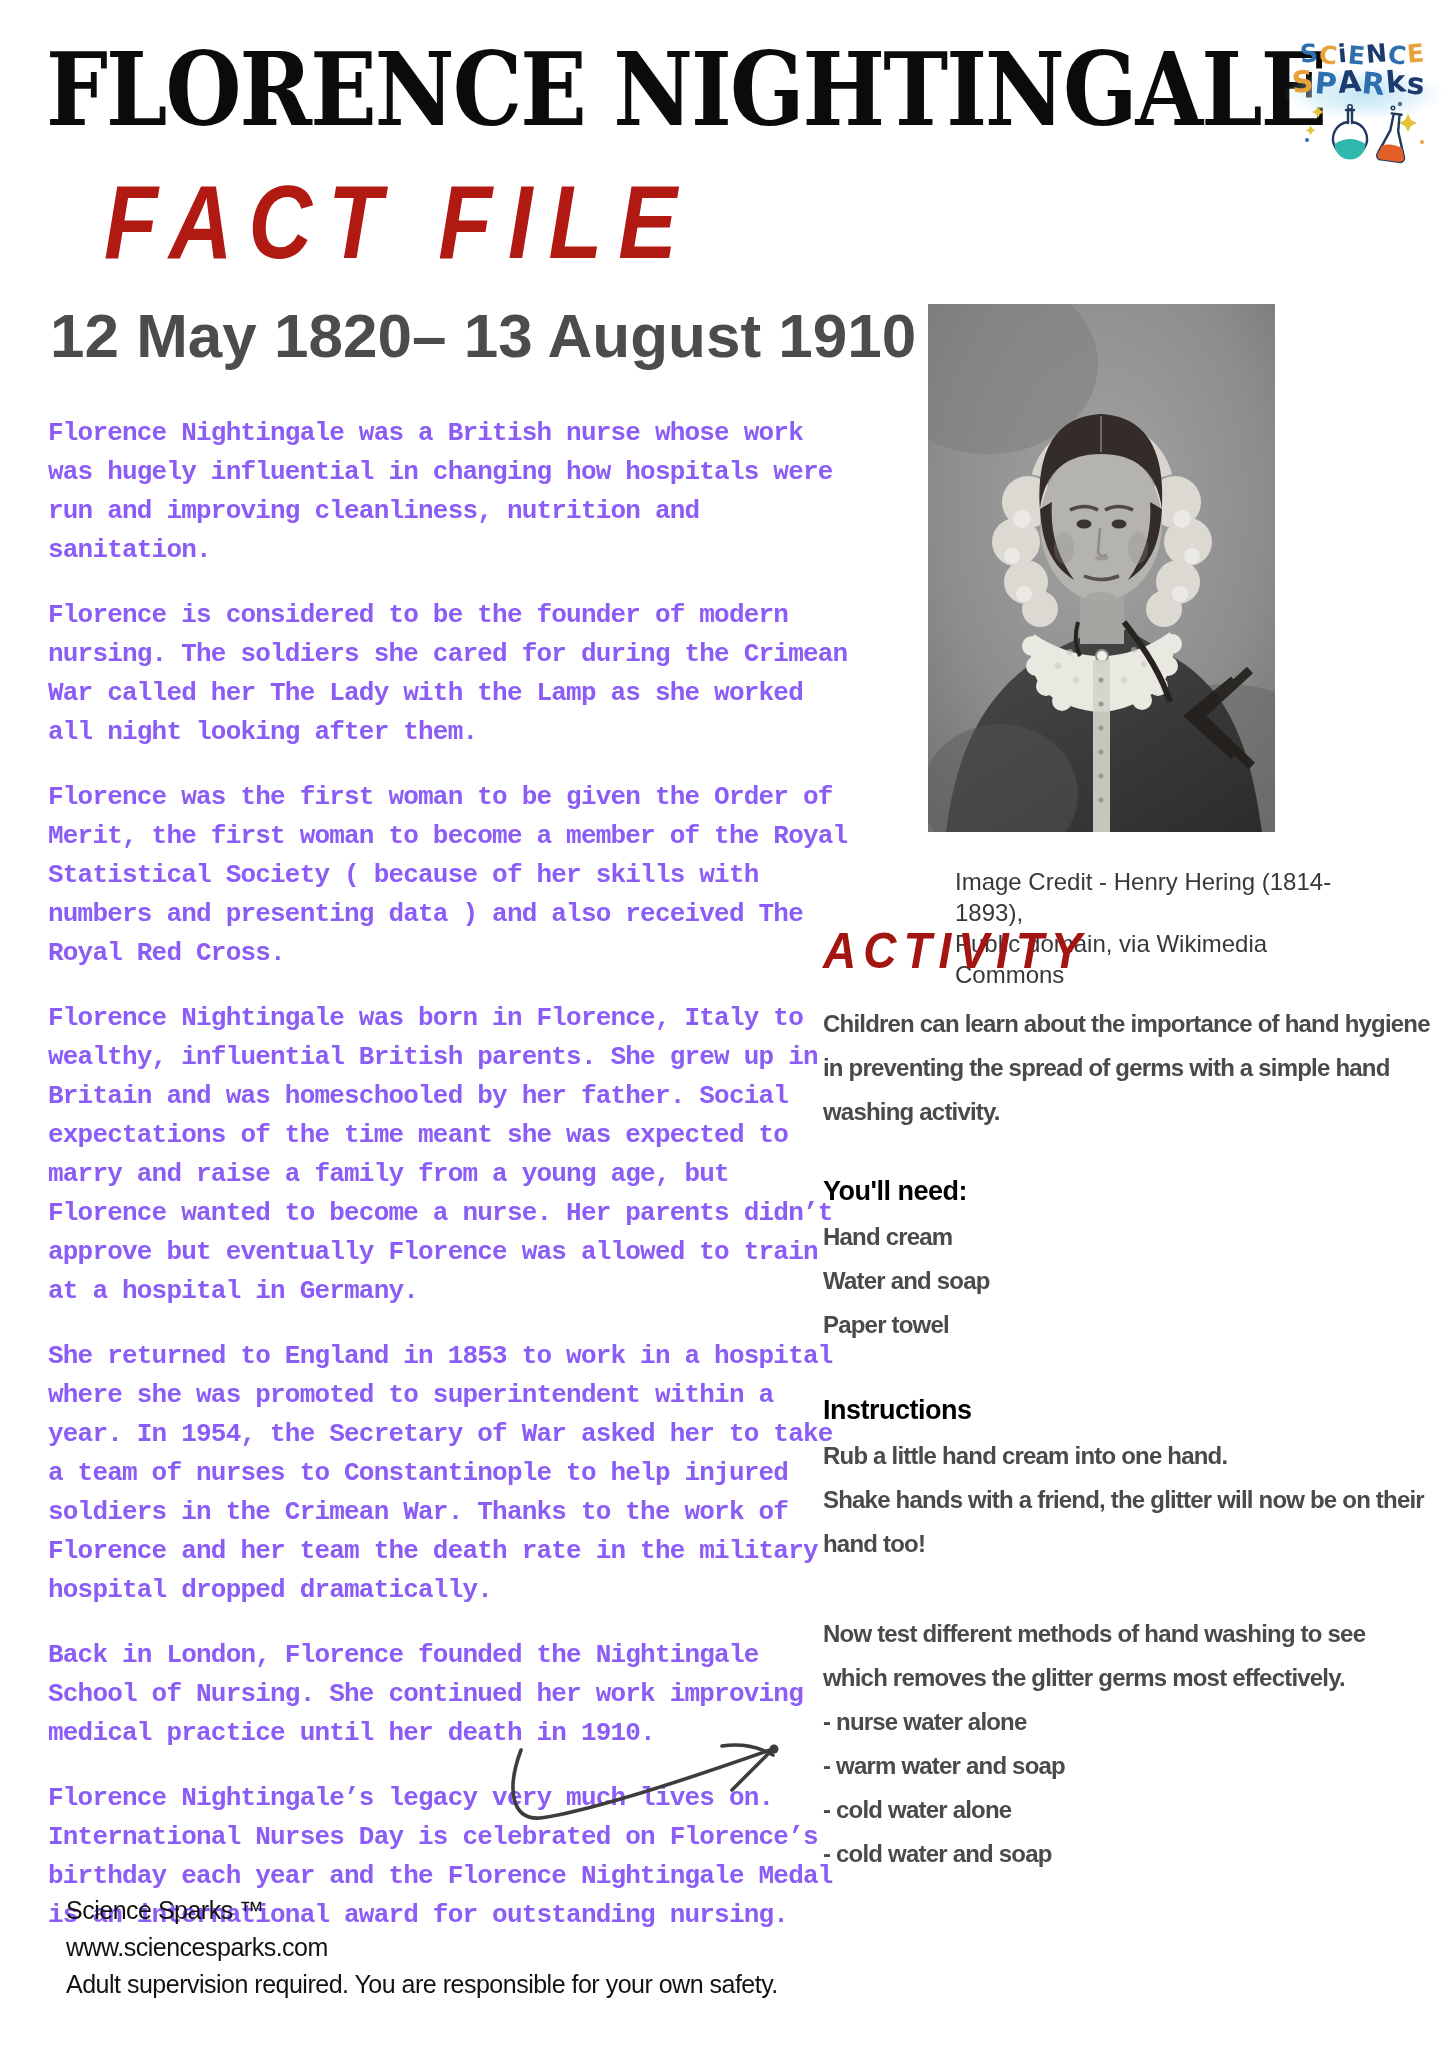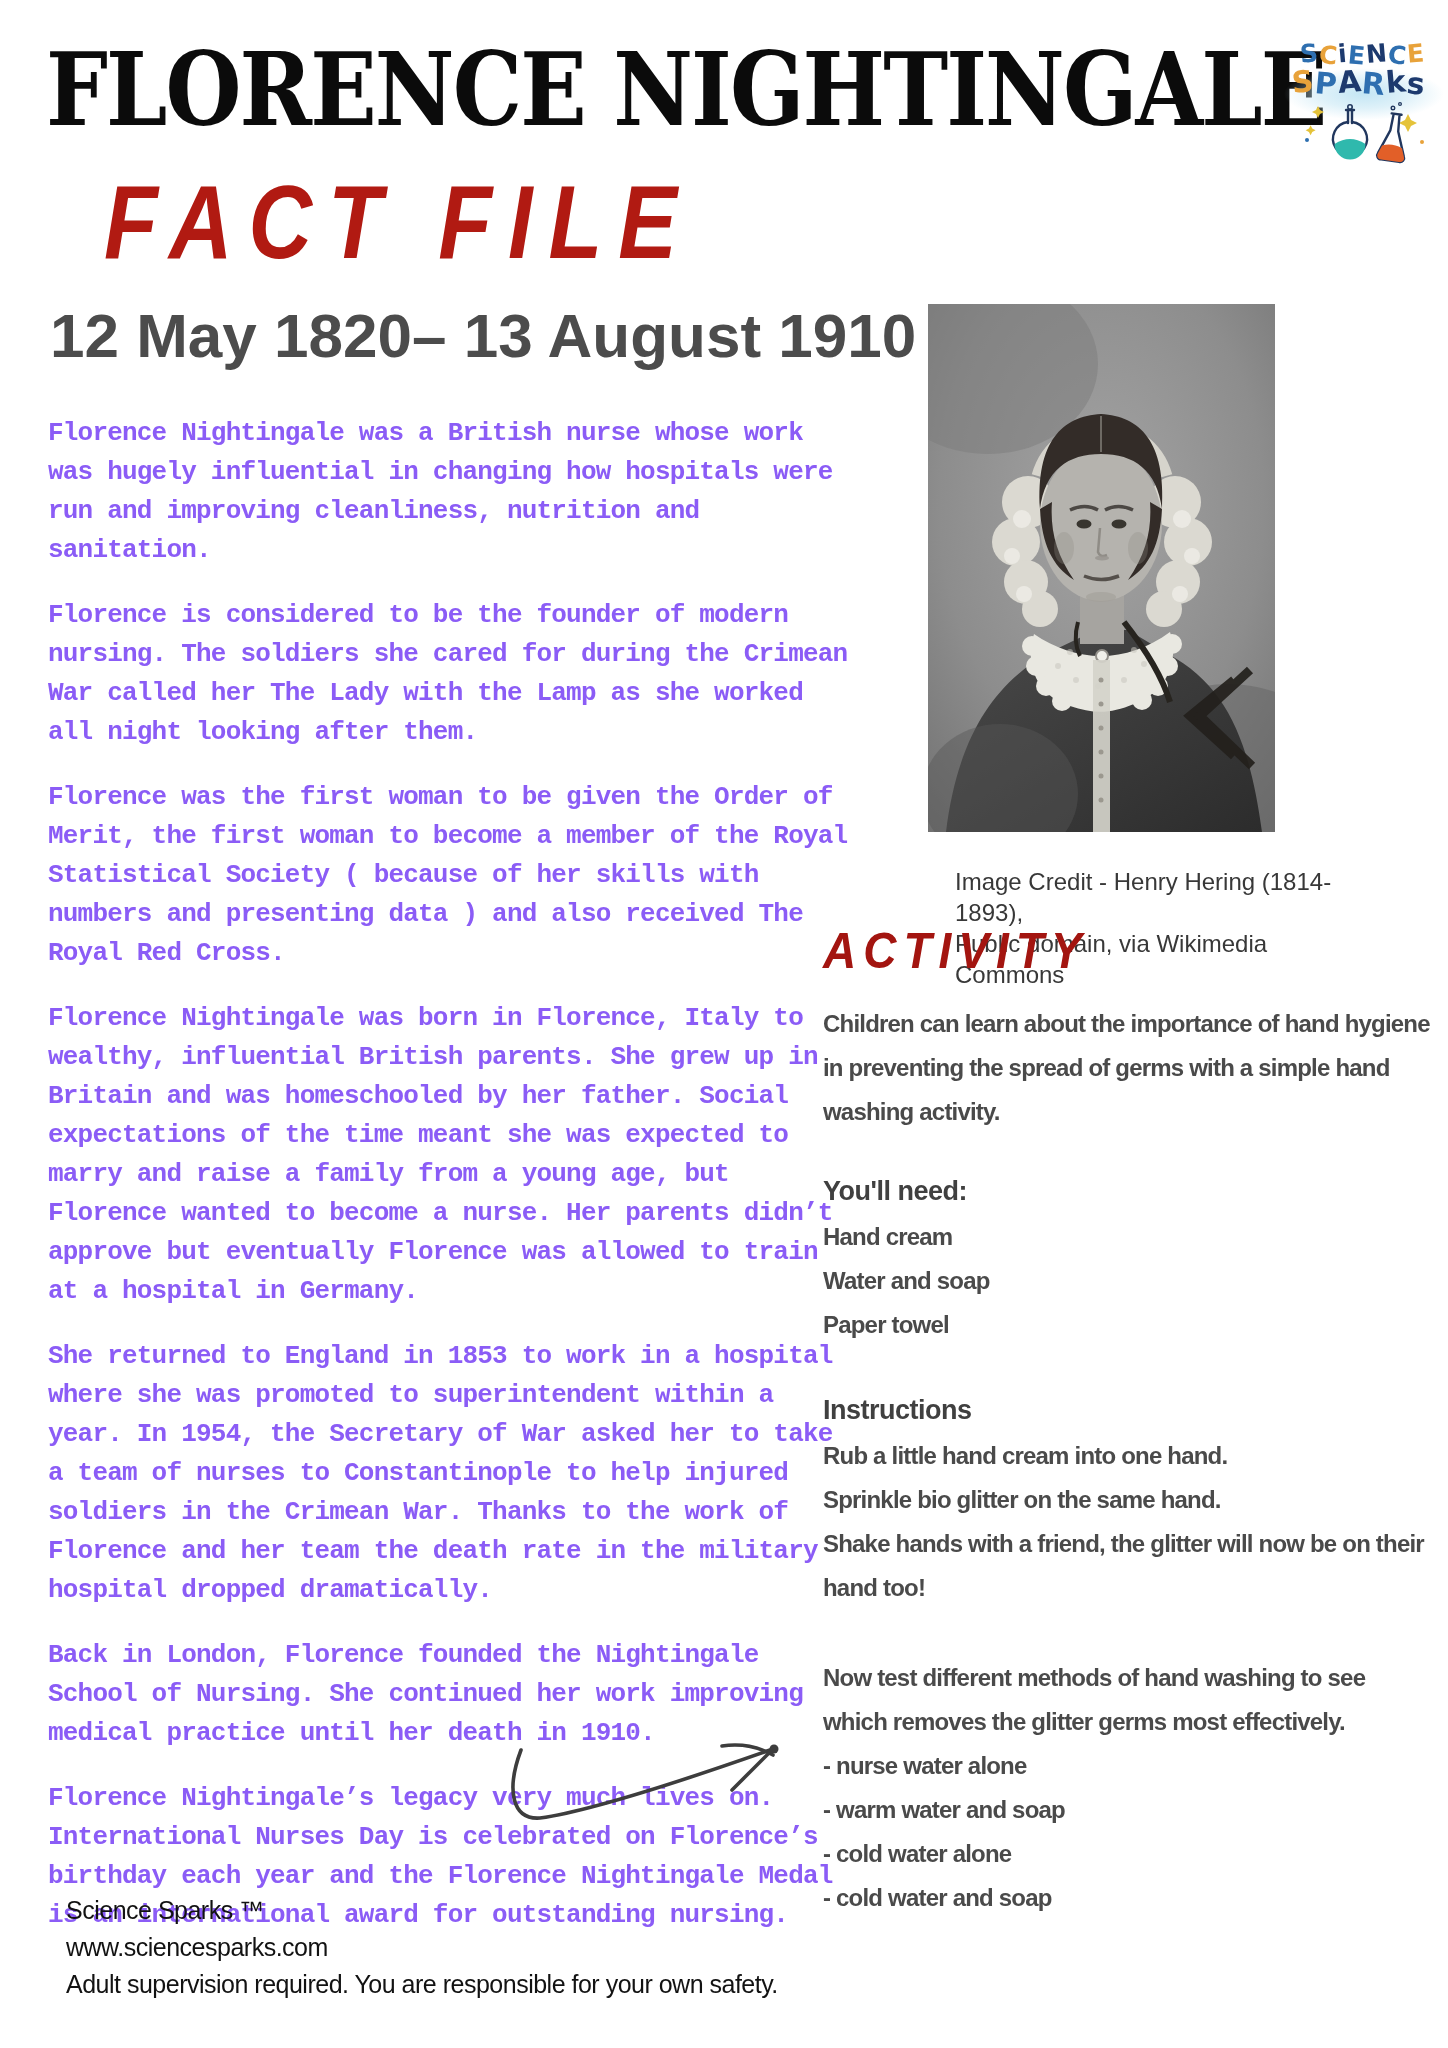--- a/index.html
+++ b/index.html
@@ -44,21 +44,21 @@
 
   
   .portrait{position:absolute;left:928px;top:304px;width:347px;height:528px;}
   .credit{position:absolute;left:955px;top:866px;width:420px;
     font-size:24px;font-weight:400;color:#383838;line-height:31px;letter-spacing:0;}
 
   .activity{position:absolute;left:823px;top:922px;width:612px;}
   .activity-title{margin:0 0 26px 0;font-style:italic;font-weight:700;font-size:46px;
     letter-spacing:7px;color:#a31510;transform:scaleY(1.08);transform-origin:left top;}
   .rc-text{font-size:24px;font-weight:700;color:#4a4a4a;line-height:44px;letter-spacing:-0.8px;}
-  .rc-h{font-size:27px;font-weight:700;color:#404040;letter-spacing:-0.5px;}
+  .rc-h{font-size:27px;font-weight:700;color:#000000;letter-spacing:-0.5px;}
   .activity-intro{margin:0 0 42px 0;}
   .need-heading{margin:0 0 8px 0;}
   .need-list{margin:0;padding:0;list-style:none;}
   .need-list li{line-height:44px;}
   .instructions-heading{margin:48px 0 8px 0;}
   .instr-line{line-height:44px;}
   .test-intro{margin:46px 0 0 0;}
   .methods-list{margin:0;padding:0;list-style:none;}
   .methods-list li{line-height:44px;}
 </style>
@@ -239,21 +239,20 @@
 
     <div class="rc-h need-heading">You'll need:</div>
     <ul class="need-list">
       <li class="rc-text">Hand cream</li>
       <li class="rc-text">Water and soap</li>
       <li class="rc-text">Paper towel</li>
     </ul>
 
     <div class="rc-h instructions-heading">Instructions</div>
     <div class="rc-text instr-line">Rub a little hand cream into one hand.</div>
-    <div class="rc-text instr-line">Sprinkle bio glitter on the same hand.</div>
     <div class="rc-text instr-line">Shake hands with a friend, the glitter will now be on their hand too!</div>
 
     <p class="rc-text test-intro">Now test different methods of hand washing to see which removes the glitter germs most effectively.</p>
     <ul class="methods-list">
       <li class="rc-text">- nurse water alone</li>
       <li class="rc-text">- warm water and soap</li>
       <li class="rc-text">- cold water alone</li>
       <li class="rc-text">- cold water and soap</li>
     </ul>
   </div>

